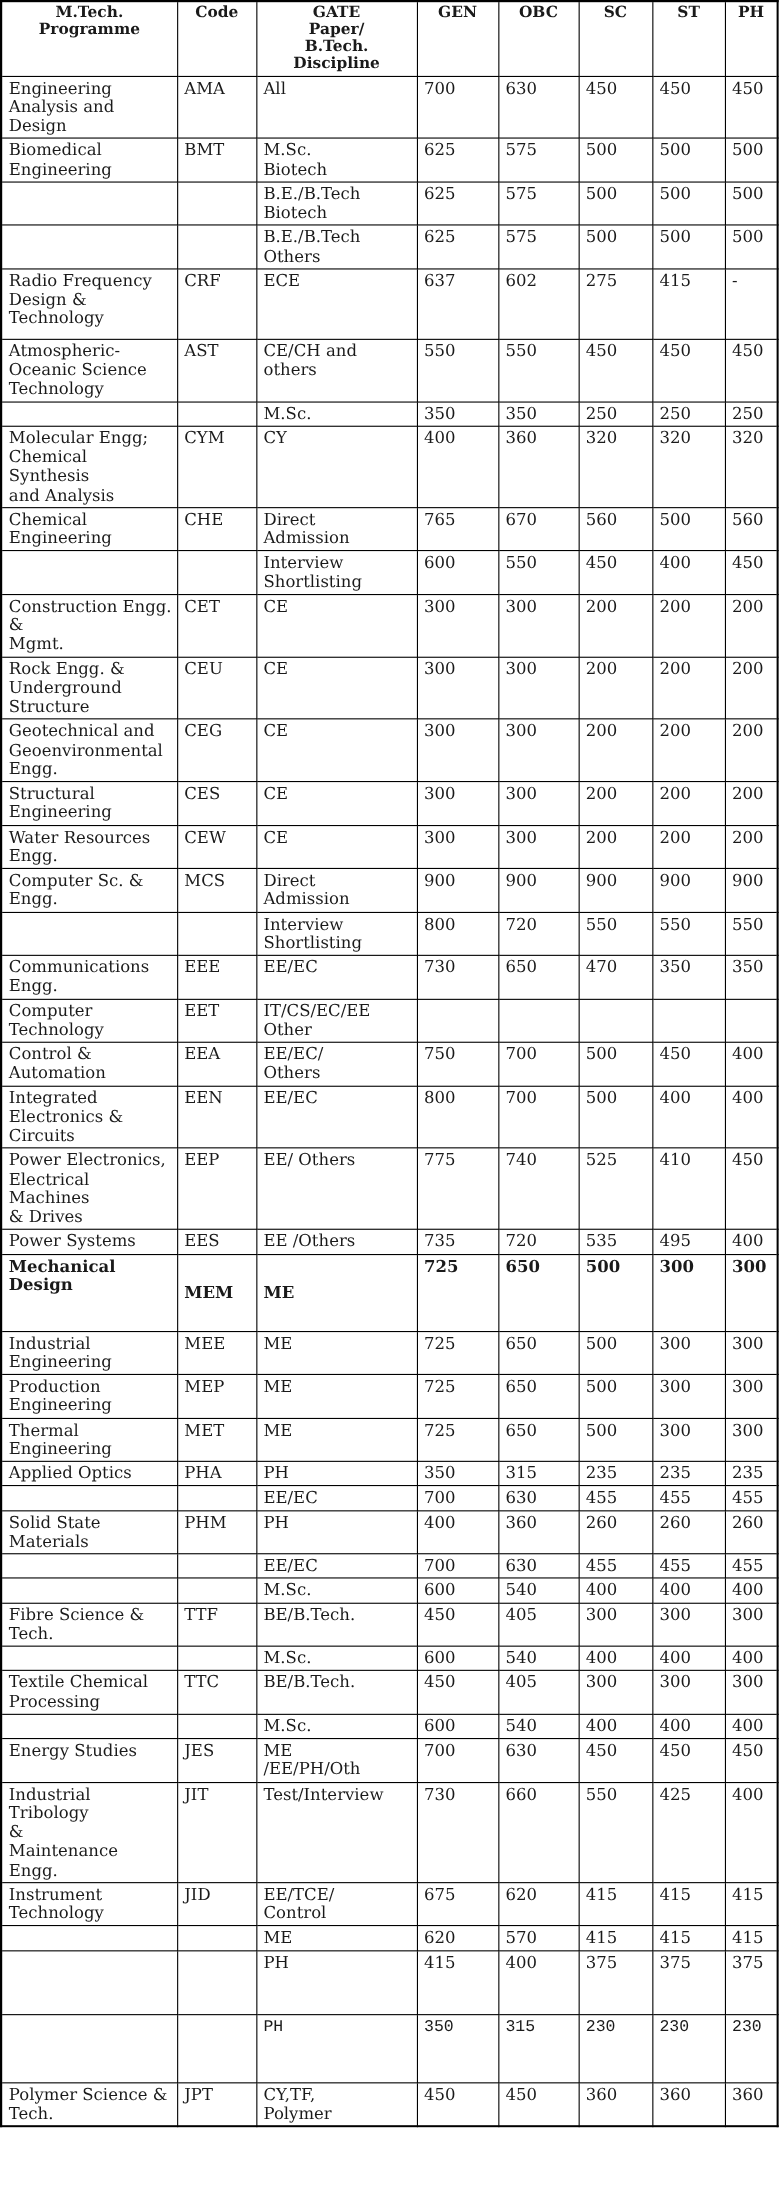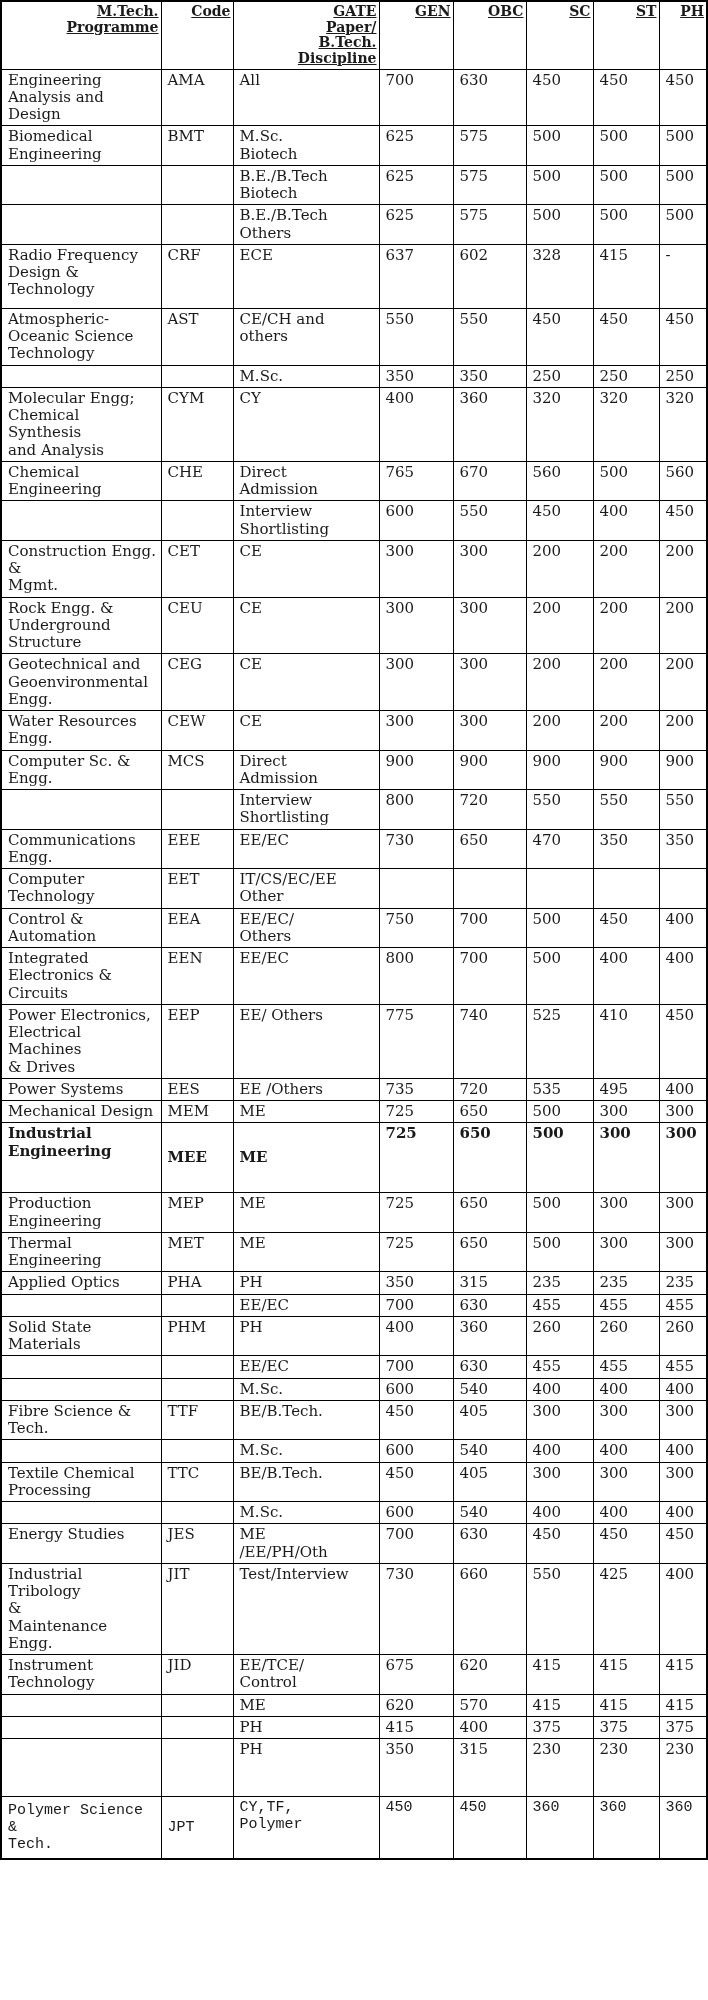--- a/index.html
+++ b/index.html
@@ -22,24 +22,23 @@
     border: 1px solid #000;
     vertical-align: top;
     white-space: pre-line;
     overflow: hidden;
     box-sizing: border-box;
   }
   table.cutoff th {
     font-size: 14px;
     line-height: 1.12;
     font-weight: bold;
-    text-align: right;
+    text-align: center;
     padding: 2px 2px;
     height: 60px;
-    text-decoration: underline;
   }
   table.cutoff td {
     font-size: 15px;
     line-height: 1.15;
     padding: 2px 4px 2px 6px;
   }
   td.num { padding-left: 9px; }
 
   
   tbody tr:nth-child(5)  { height: 64px; }
@@ -133,21 +132,21 @@
     <td class="num">500</td>
   </tr>
       <tr>
     <td>Radio Frequency
 Design &amp;
 Technology</td>
     <td>CRF</td>
     <td>ECE</td>
     <td class="num">637</td>
     <td class="num">602</td>
-    <td class="num">328</td>
+    <td class="num">275</td>
     <td class="num">415</td>
     <td class="num">-</td>
   </tr>
       <tr>
     <td>Atmospheric-
 Oceanic Science
 Technology</td>
     <td>AST</td>
     <td>CE/CH and
 others</td>
@@ -223,20 +222,31 @@
     <td class="num">300</td>
     <td class="num">200</td>
     <td class="num">200</td>
     <td class="num">200</td>
   </tr>
       <tr>
     <td>Geotechnical and
 Geoenvironmental
 Engg.</td>
     <td>CEG</td>
+    <td>CE</td>
+    <td class="num">300</td>
+    <td class="num">300</td>
+    <td class="num">200</td>
+    <td class="num">200</td>
+    <td class="num">200</td>
+  </tr>
+      <tr>
+    <td>Structural
+Engineering</td>
+    <td>CES</td>
     <td>CE</td>
     <td class="num">300</td>
     <td class="num">300</td>
     <td class="num">200</td>
     <td class="num">200</td>
     <td class="num">200</td>
   </tr>
       <tr>
     <td>Water Resources
 Engg.</td>

